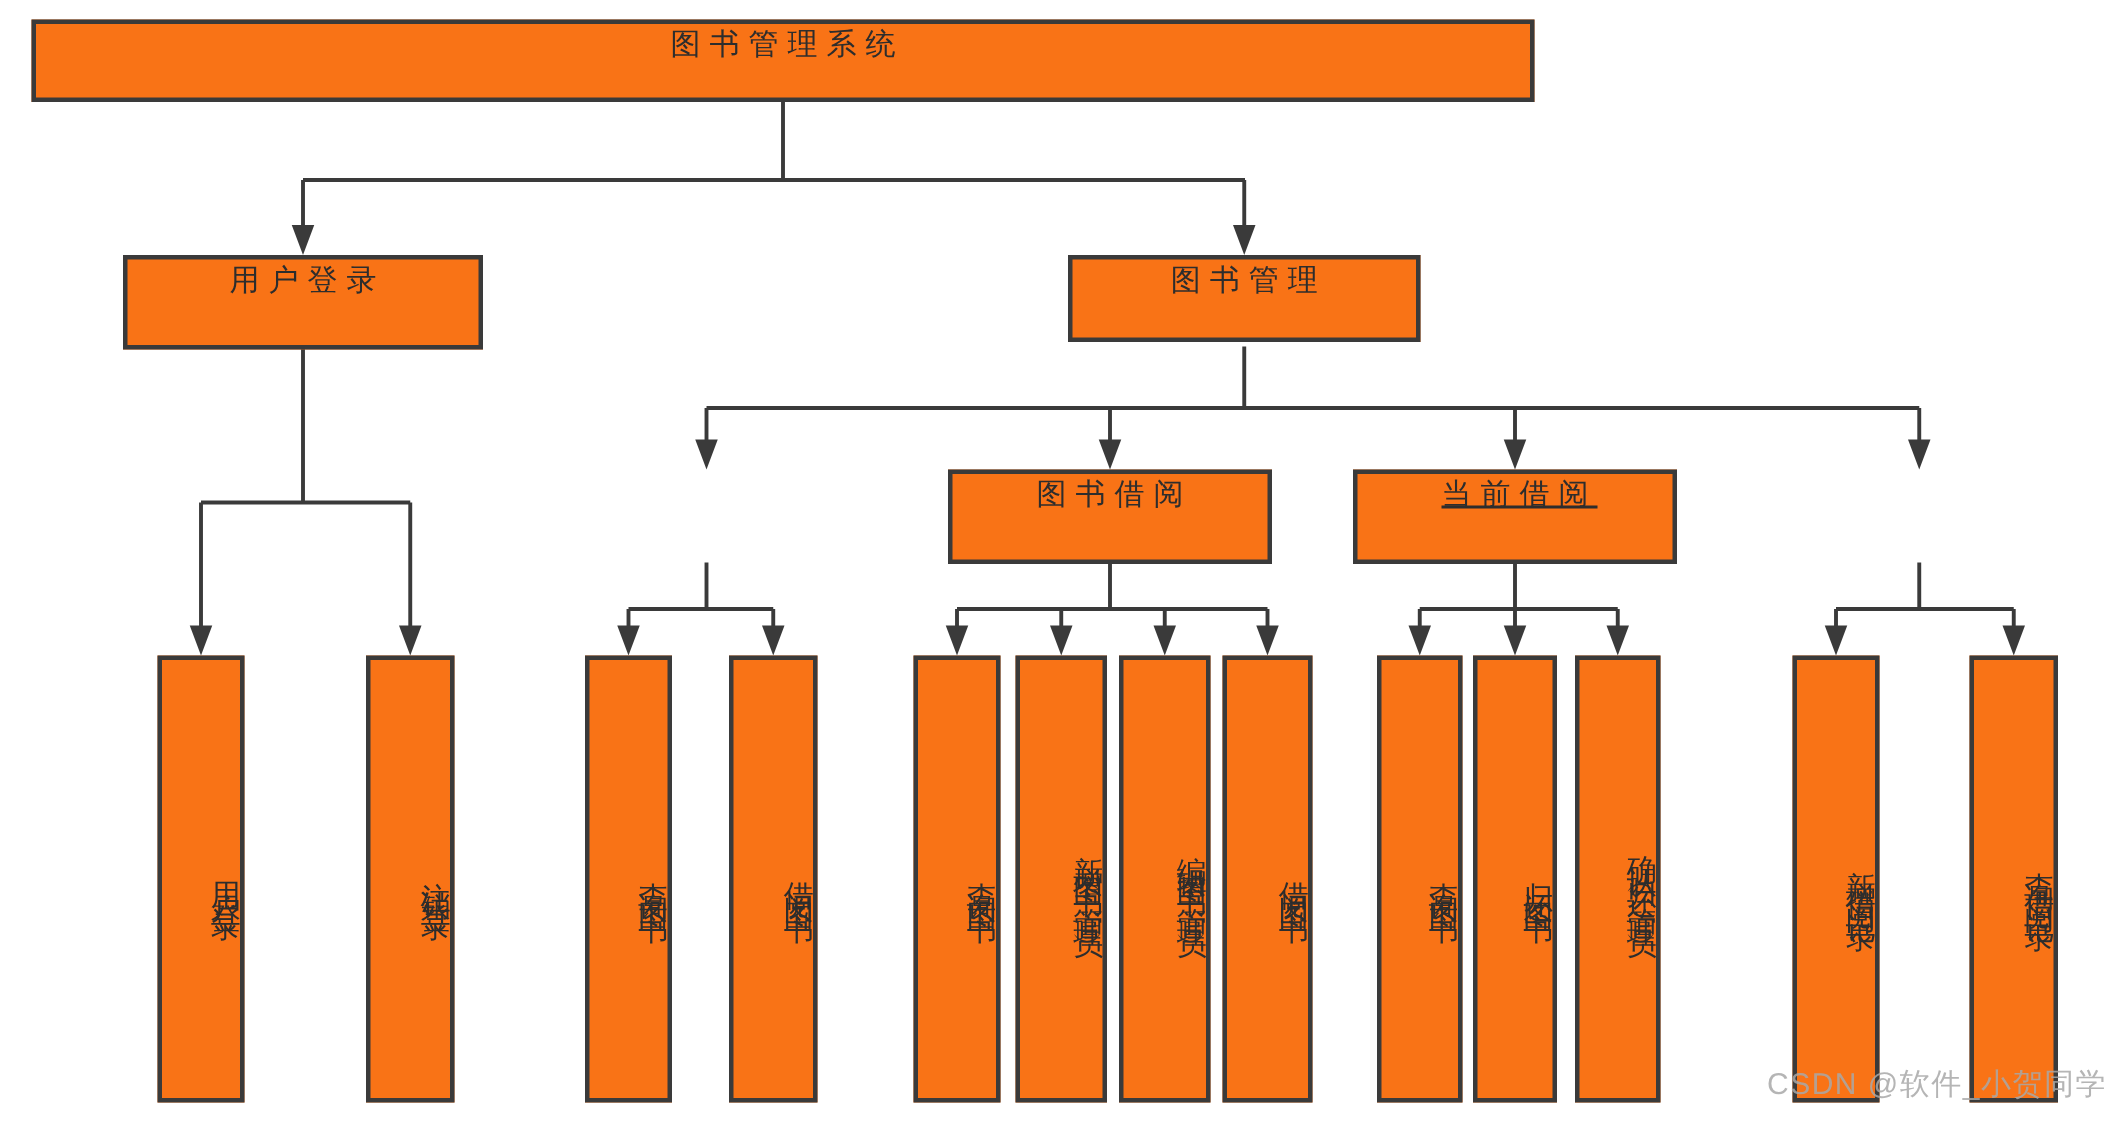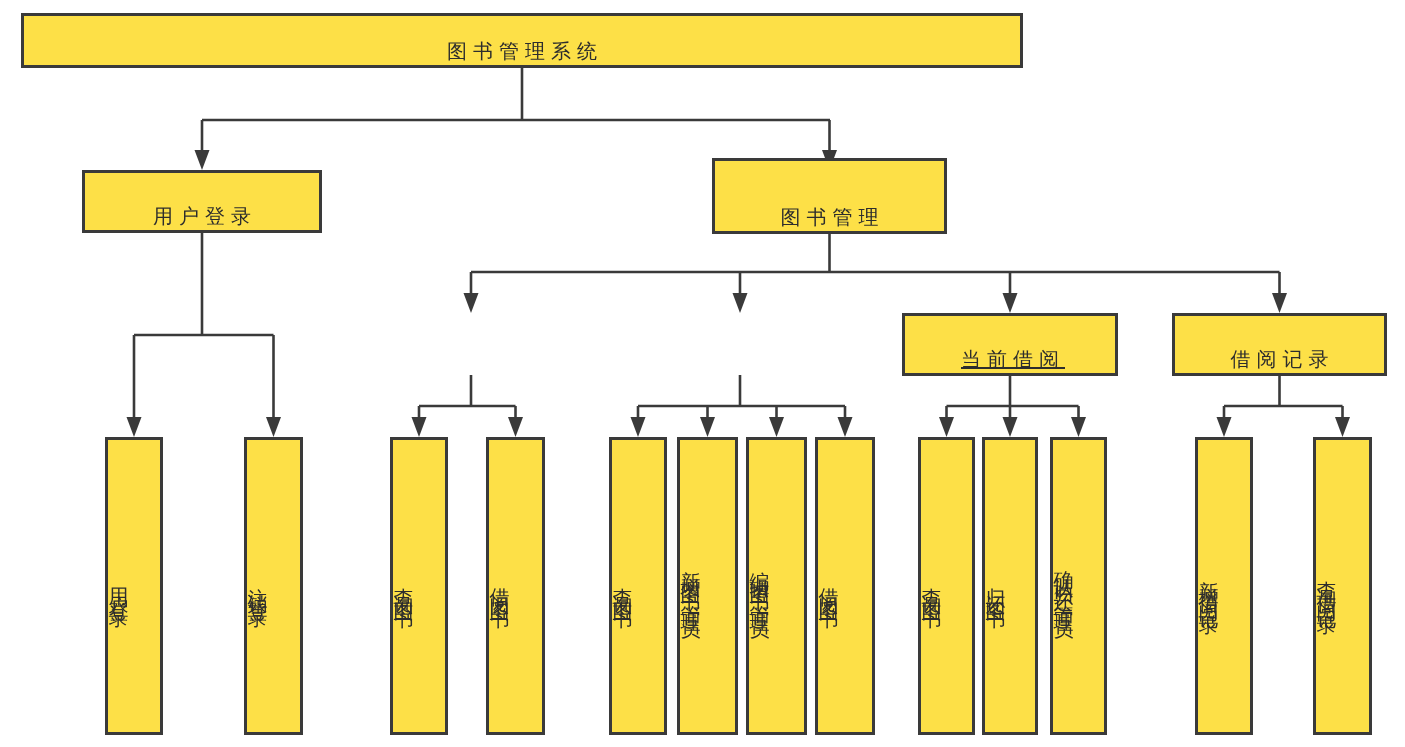--- a/index.html
+++ b/index.html
@@ -17,23 +17,23 @@
   }
   #connectors {
     position: absolute;
     left: 0; top: 0;
     width: 1405px; height: 747px;
   }
   .box {
     position: absolute;
     box-sizing: border-box;
     border: 3px solid #3a3a3a;
-    background: #fde047;
+    background: #f97316;
     display: flex;
-    align-items: flex-end;
+    align-items: flex-start;
     justify-content: center;
     color: #2d2d2d;
   }
   .h-box {
     font-size: 20px;
     letter-spacing: 6px;
     text-indent: 6px;
     white-space: nowrap;
   }
   .v-box {
@@ -129,29 +129,29 @@
     </g>
   </svg>
 
   <div class="box h-box" style="left:21px; top:13px; width:1002px; height:55px;">
     <span>图书管理系统</span>
   </div>
 
   <div class="box h-box" style="left:82px; top:170px; width:240px; height:63px;">
     <span>用户登录</span>
   </div>
-  <div class="box h-box" style="left:712px; top:158px; width:235px; height:76px;">
+  <div class="box h-box" style="left:712px; top:170px; width:235px; height:58px;">
     <span>图书管理</span>
   </div>
 
+  <div class="box h-box" style="left:632px; top:313px; width:216px; height:63px;">
+    <span>图书借阅</span>
+  </div>
   <div class="box h-box" style="left:902px; top:313px; width:216px; height:63px;text-decoration:underline;">
     <span>当前借阅</span>
-  </div>
-  <div class="box h-box" style="left:1172px; top:313px; width:215px; height:63px;">
-    <span>借阅记录</span>
   </div>
 
   <div class="box v-box" style="left:105px; top:437px; width:58px; height:298px;">
     <span>用户登录</span>
   </div>
   <div class="box v-box" style="left:244px; top:437px; width:59px; height:298px;">
     <span>注销登录</span>
   </div>
 
   <div class="box v-box" style="left:390px; top:437px; width:58px; height:298px;">
@@ -184,14 +184,15 @@
     <span>确认归还（管理员）</span>
   </div>
 
   <div class="box v-box" style="left:1195px; top:437px; width:58px; height:298px;">
     <span>新增借阅记录</span>
   </div>
   <div class="box v-box" style="left:1313px; top:437px; width:59px; height:298px;">
     <span>查询借阅记录</span>
   </div>
 
+  <div class="watermark">CSDN @软件_小贺同学</div>
 
 </div>
 
 </body></html>

